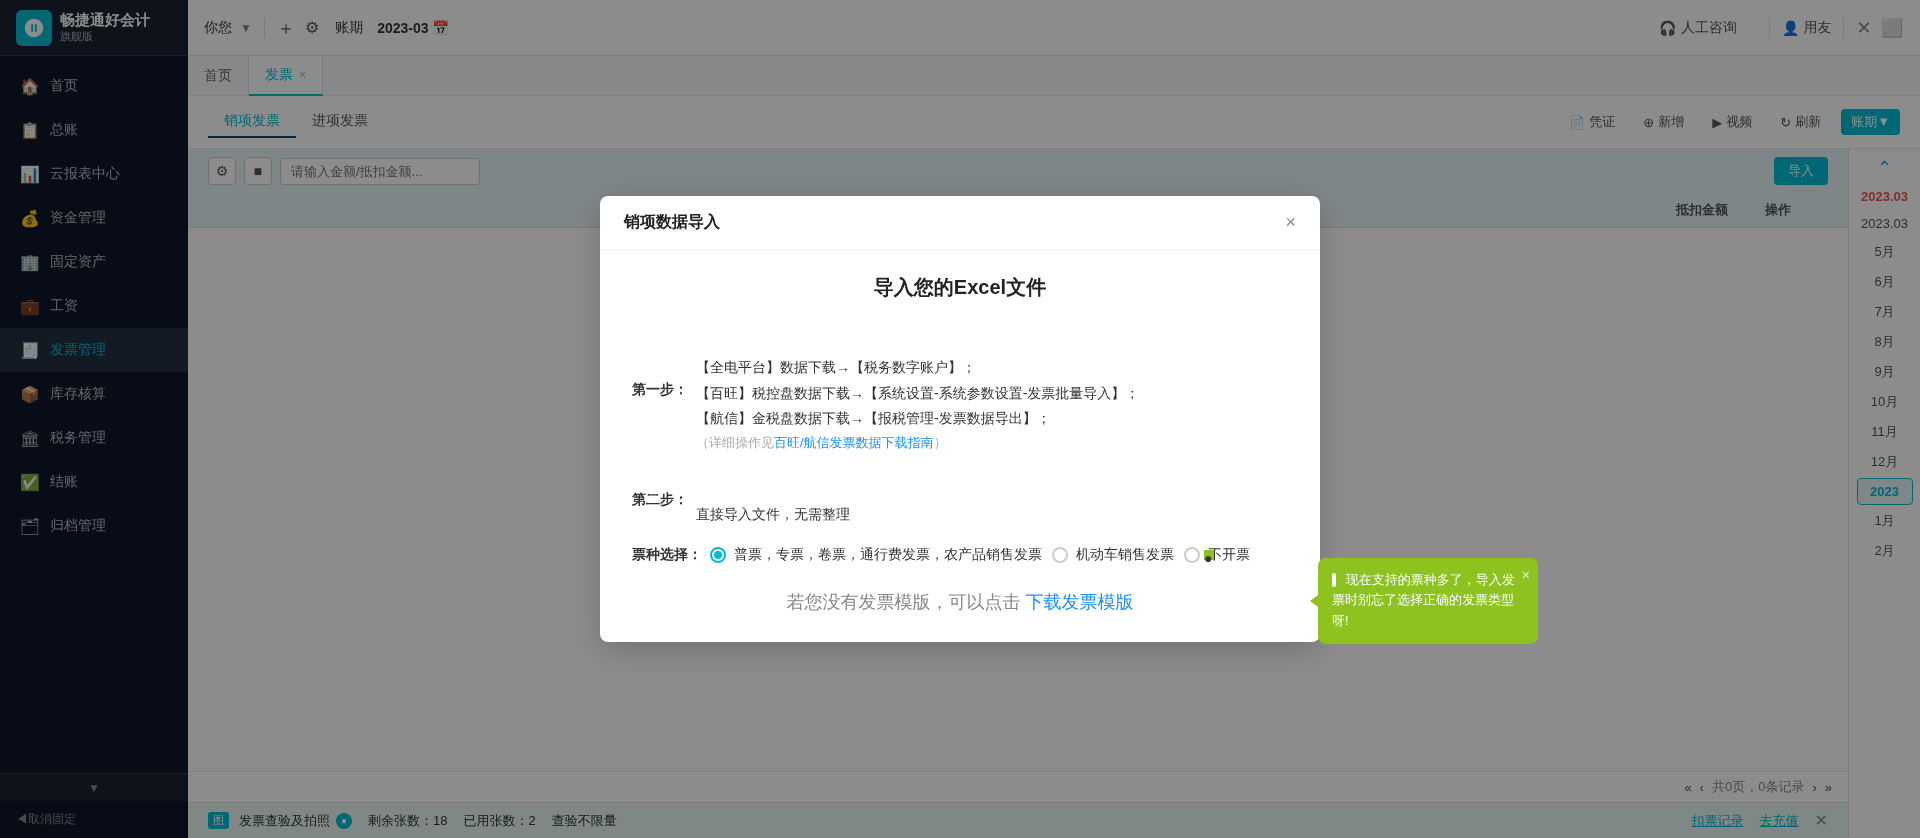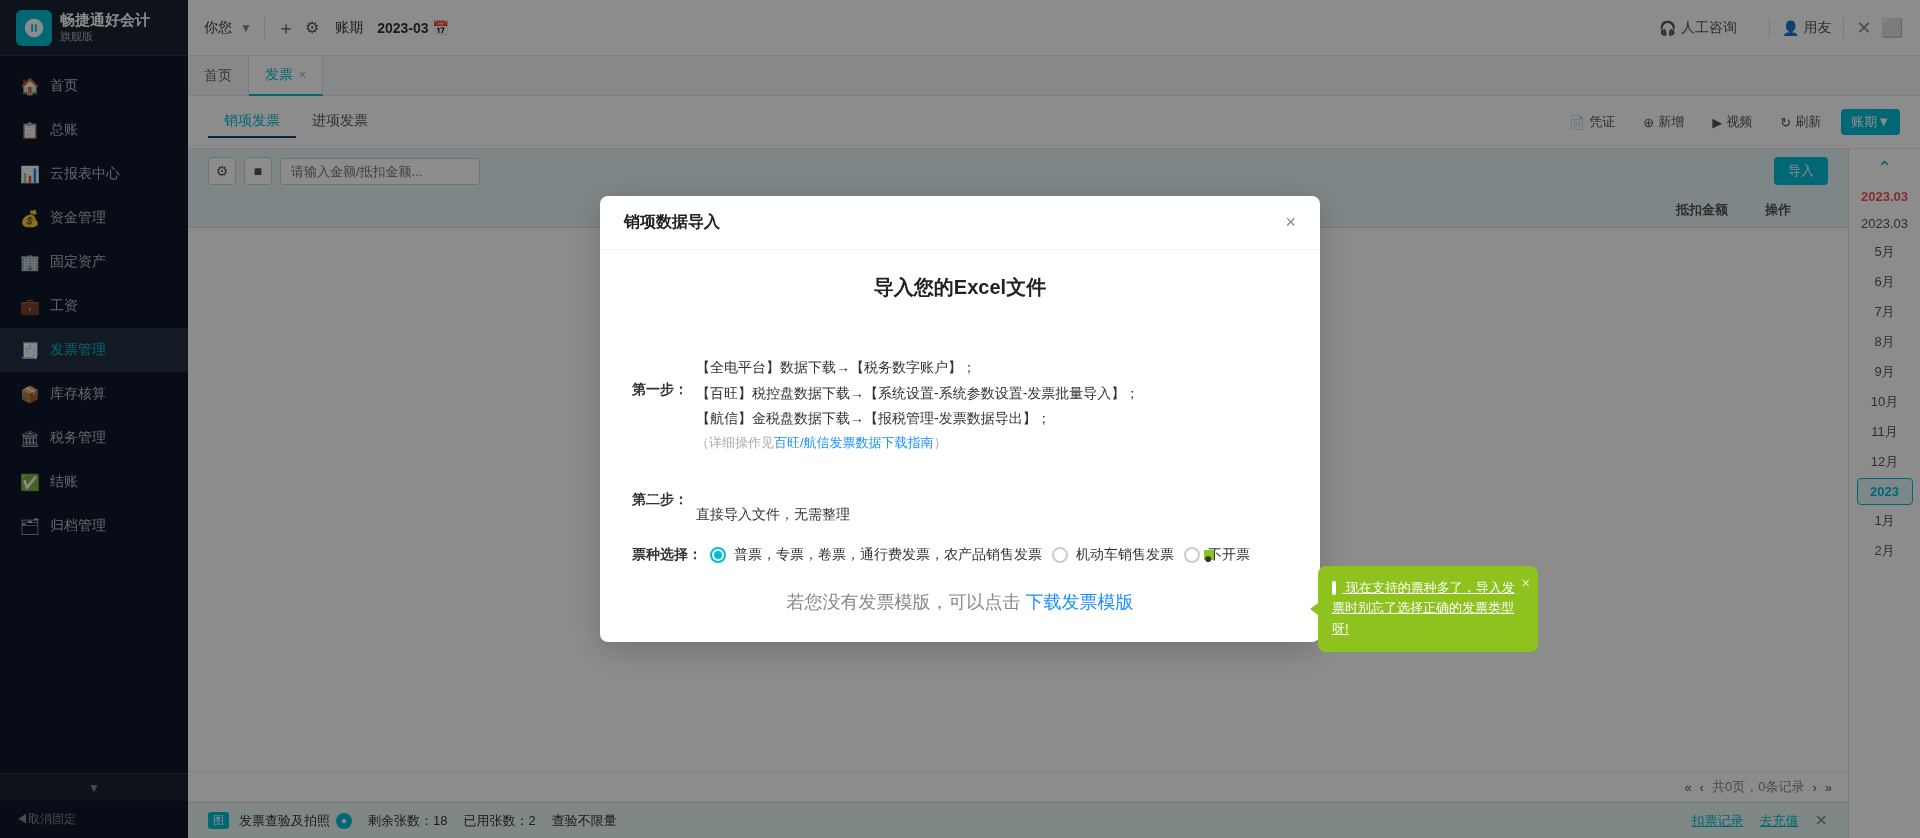--- a/index.html
+++ b/index.html
@@ -378,21 +378,21 @@
 
               <span style="position:absolute;right:-40px;top:50%;transform:translateY(-50%);width:10px;height:10px;background:#8dc21f;border-radius:50;display:inline-block;">●</span>
             </div>
             <div class="radio-item">
               <div class="radio-circle"></div>
               <span>不开票</span>
             </div>
           </div>
         </div>
 
-        <div class="tooltip-bubble" style="right:-250px;top:20px;transform:none;text-decoration:underline;">
+        <div class="tooltip-bubble" style="right:-250px;top:12px;transform:none;">
           <span class="tooltip-bullet"></span>
           <span>现在支持的票种多了，导入发票时别忘了选择正确的发票类型呀!</span>
           <span class="tooltip-close">×</span>
         </div>
       </div>
 
 
       <div class="modal-footer-note">
         <span>若您没有发票模版，可以点击</span>
         <a href="#">下载发票模版</a>

